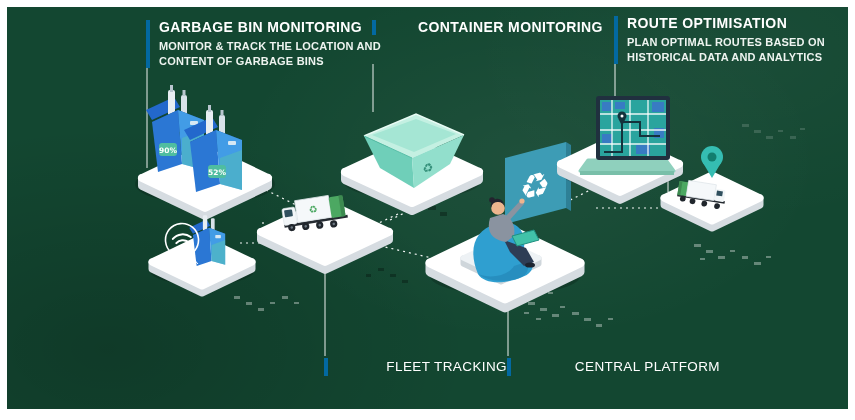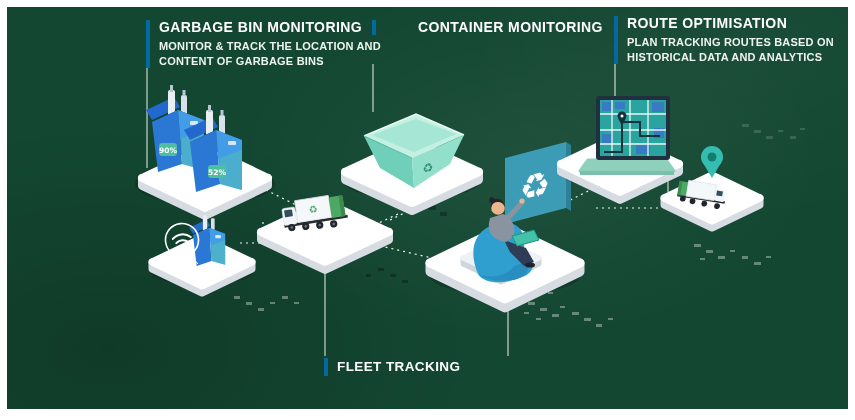--- a/index.html
+++ b/index.html
@@ -9,21 +9,21 @@
     background:
       radial-gradient(420px 260px at 62% 38%, rgba(255,255,255,0.05), transparent 70%),
       radial-gradient(520px 320px at 12% 85%, rgba(0,0,0,0.18), transparent 70%),
       radial-gradient(400px 240px at 88% 12%, rgba(255,255,255,0.03), transparent 70%),
       #134731;}
   .abs{position:absolute;}
   .label{border-left:4px solid #0369a1;padding-left:9px;color:#ffffff;}
   .label-title{font-size:14px;font-weight:bold;letter-spacing:.4px;line-height:1.1;}
   .label-desc{font-size:11px;font-weight:bold;letter-spacing:.2px;line-height:1.32;
               margin-top:4px;color:#eef4f0;}
-  .label-big{font-size:13.5px;font-weight:bold;letter-spacing:.4px;line-height:1.3;}
+  .label-big{font-size:13.5px;font-weight:normal;letter-spacing:.4px;line-height:1.3;text-align:right;}
   svg{display:block;overflow:visible;}
   svg text{font-family:"DejaVu Sans","Liberation Sans",sans-serif;}
 </style>
 </head>
 <body>
 
 <div class="page">
   <div class="canvas"></div>
 
   <svg class="abs" style="left:0;top:0;" width="855" height="420">
@@ -293,21 +293,22 @@
 
   <div class="abs label" style="left:146px;top:20px;width:222px;">
     <div class="label-title">GARBAGE BIN MONITORING</div>
     <div class="label-desc">MONITOR &amp; TRACK THE LOCATION AND CONTENT OF GARBAGE BINS</div>
   </div>
   <div class="abs label" style="left:372px;top:20px;width:212px;padding-left:42px;">
     <div class="label-title">CONTAINER MONITORING</div>
   </div>
   <div class="abs label" style="left:614px;top:16px;width:212px;">
     <div class="label-title">ROUTE OPTIMISATION</div>
-    <div class="label-desc">PLAN TRACKING ROUTES BASED ON HISTORICAL DATA AND ANALYTICS</div>
+    <div class="label-desc">PLAN OPTIMAL ROUTES BASED ON HISTORICAL DATA AND ANALYTICS</div>
   </div>
 
   <div class="abs label" style="left:324px;top:358px;width:170px;">
     <div class="label-big">FLEET TRACKING</div>
   </div>
   <div class="abs label" style="left:507px;top:358px;width:200px;">
+    <div class="label-big">CENTRAL PLATFORM</div>
   </div>
 </div>
 
 </body></html>

